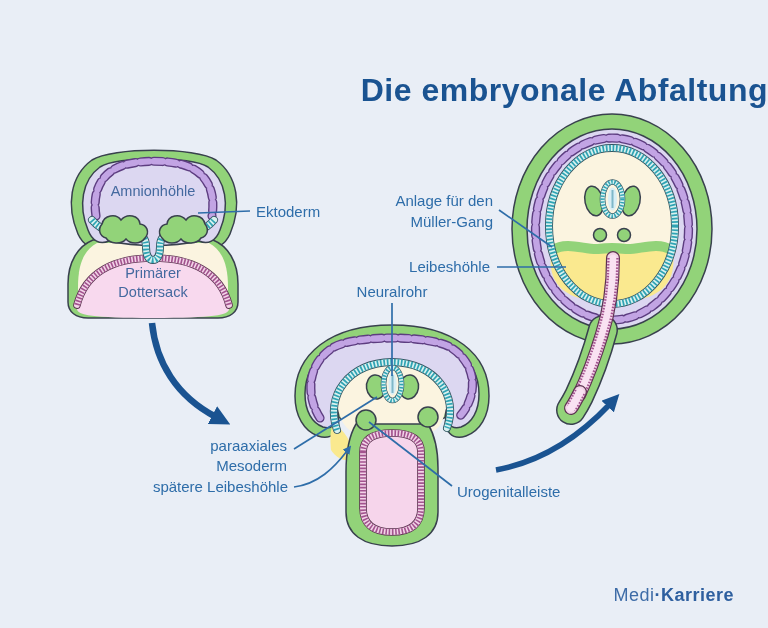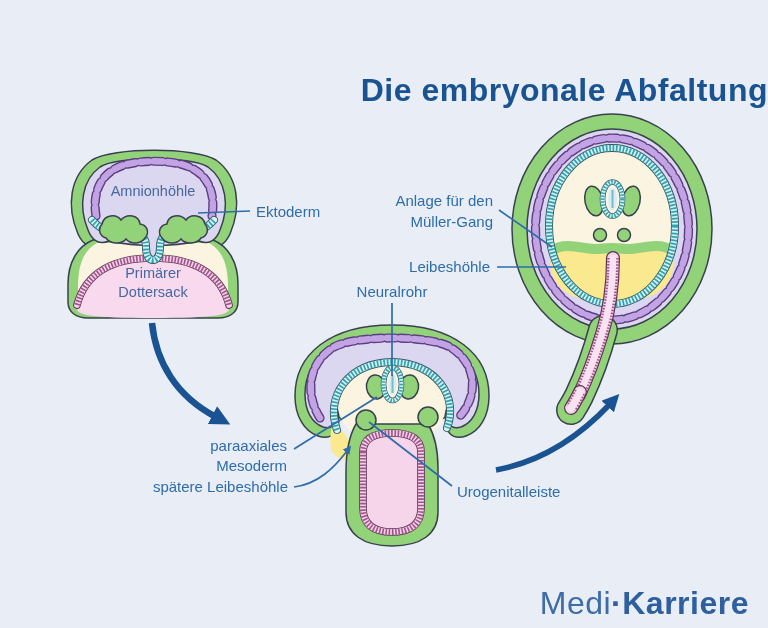--- a/index.html
+++ b/index.html
@@ -1,20 +1,20 @@
 <!DOCTYPE html>
 <html><head>
 <meta charset="utf-8">
 <style>
   html,body{margin:0;padding:0;}
   #stage{position:relative;width:768px;height:628px;background:#e9eef6;overflow:hidden;
          font-family:"Liberation Sans",sans-serif;}
   #title{position:absolute;top:26px;left:0;width:768px;text-align:right;
          font-size:32px;font-weight:700;color:#1a5391;letter-spacing:.5px;margin-top:46px;}
-  #logo{position:absolute;top:585px;right:19px;font-size:32px;color:#3e6ca7;letter-spacing:.5px;}
+  #logo{position:absolute;top:585px;right:34px;font-size:18px;color:#3e6ca7;letter-spacing:.5px;}
   #logo .bold{font-weight:700;color:#2e5f9f;}
   svg{position:absolute;left:0;top:0;}
   svg text{font-family:"Liberation Sans",sans-serif;}
   .lbl{font-size:15px;fill:#2e6da9;}
   .lbl-in{font-size:14.5px;fill:#44699f;}
   .o{stroke:#39414e;stroke-width:1.5;}
   .g{fill:#92d379;}.lv{fill:#dcd7f1;}.cr{fill:#fbf4e0;}.yl{fill:#fae98f;}
   .pk1{fill:#f8d9ee;}.pk2{fill:#f6d5eb;}
   .ln{stroke:#2e6da9;stroke-width:1.7;fill:none;}
   .big{stroke:#1a5391;fill:none;}

